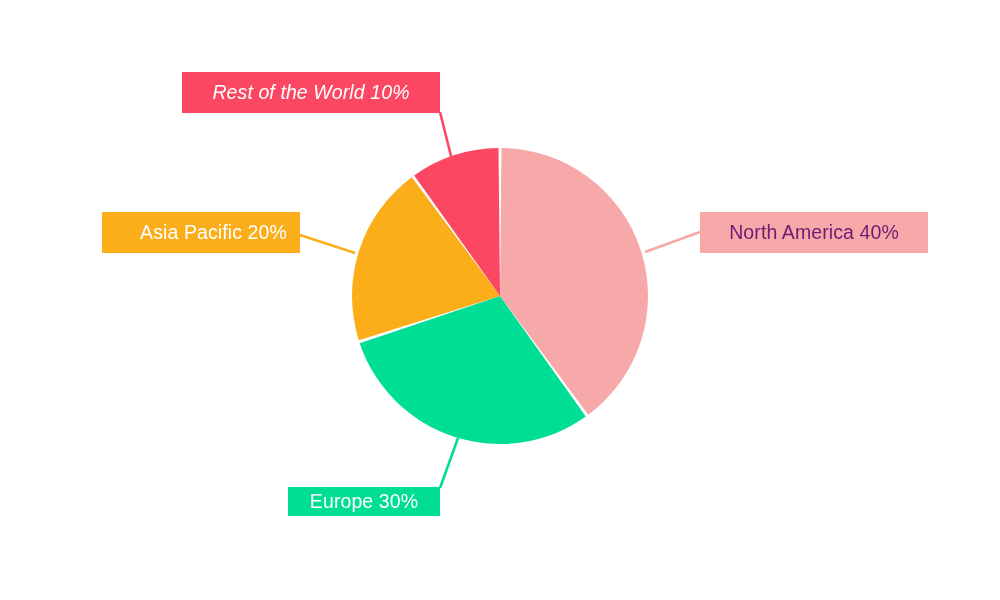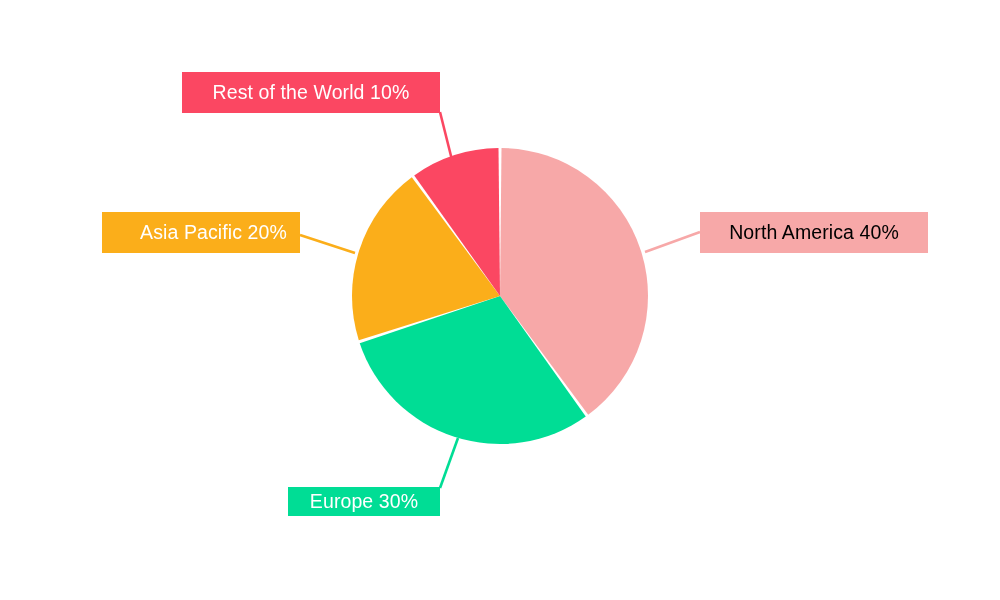--- a/index.html
+++ b/index.html
@@ -76,29 +76,29 @@
       <line stroke-width="2.6" stroke-linecap="butt" x1="456" y1="176" x2="440" y2="112" stroke="#fb4762"></line>
     </g>
     <g>
       <path d="M 500.00 296.00 L 501.50 148.01 A 148 148 0 0 1 588.20 414.85 Z" fill="#f7a8a8"></path>
       <path d="M 500.00 296.00 L 585.77 416.61 A 148 148 0 0 1 359.71 343.16 Z" fill="#00dd95"></path>
       <path d="M 500.00 296.00 L 358.79 340.31 A 148 148 0 0 1 411.80 177.15 Z" fill="#fbae1a"></path>
       <path d="M 500.00 296.00 L 414.23 175.39 A 148 148 0 0 1 498.50 148.01 Z" fill="#fb4762"></path>
     </g>
   </svg>
 
-  <div class="data-label" id="label-north-america" style="left: 700px; top: 212px; width: 228px; height: 41px; background: rgb(247, 168, 168); color: #000000;">
+  <div class="data-label" id="label-north-america" style="left: 700px; top: 212px; width: 228px; height: 41px; background: rgb(247, 168, 168); color: #701a75;">
     <span>North America 40%</span>
   </div>
 
   <div class="data-label" id="label-europe" style="left: 288px; top: 487px; width: 152px; height: 29px; background: rgb(0, 221, 149); color: rgb(255, 255, 255);">
     <span>Europe 30%</span>
   </div>
 
   <div class="data-label" id="label-asia-pacific" style="left: 102px; top: 212px; width: 198px; height: 41px; background: rgb(251, 174, 26); color: rgb(255, 255, 255);">
     <span>Asia Pacific 20%</span>
   </div>
 
-  <div class="data-label" id="label-rest-of-world" style="left: 182px; top: 72px; width: 258px; height: 41px; background: rgb(251, 71, 98); color: rgb(255, 255, 255);">
+  <div class="data-label" id="label-rest-of-world" style="left: 182px; top: 72px; width: 258px; height: 41px; background: rgb(251, 71, 98); color: rgb(255, 255, 255); font-style: italic;">
     <span>Rest of the World 10%</span>
   </div>
 
 </div>
 
 </body></html>

